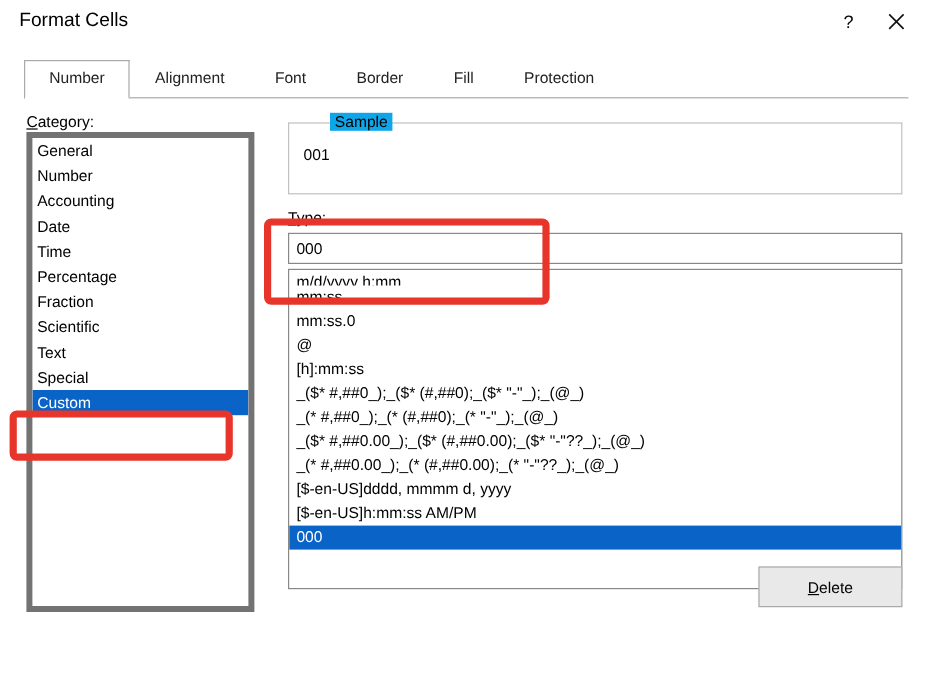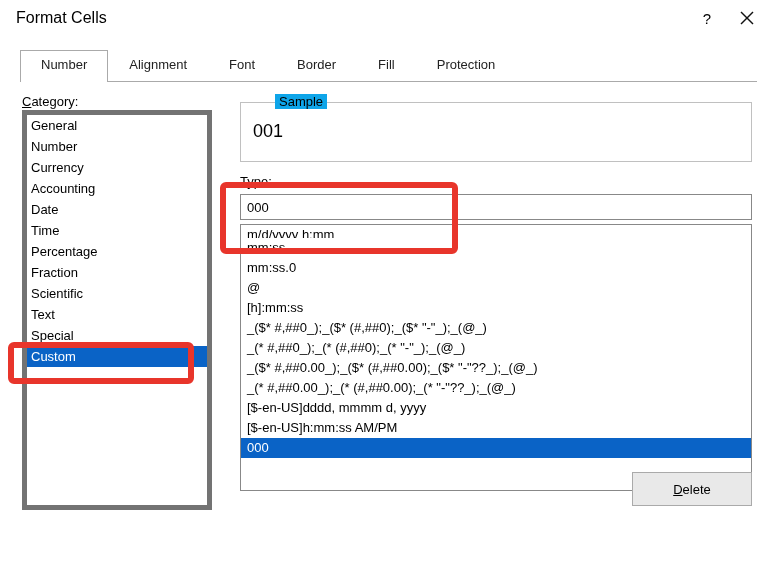--- a/index.html
+++ b/index.html
@@ -100,21 +100,21 @@
   }
   .sample-group .legend {
     position: absolute;
     top: -9px; left: 10px;
     background: #0ea5e9; padding: 0 4px;
     font-size: 13px;
     margin-left: 24px;
   }
   .sample-value {
     padding: 18px 12px 0 12px;
-    font-size: 18px;
+    font-size: 13px;
   }
   .type-label {
     position: absolute;
     left: 240px; top: 92px;
     font-size: 13px;
   }
   .type-input {
     position: absolute;
     left: 240px; top: 112px;
     width: 512px; height: 26px;
@@ -194,21 +194,20 @@
   <div class="tab">Fill</div>
   <div class="tab">Protection</div>
 </div>
 
 <div class="body">
   <div class="category-label underline-first">Category:</div>
 
   <div class="category-box">
     <div class="category-item">General</div>
     <div class="category-item">Number</div>
-    <div class="category-item">Currency</div>
     <div class="category-item">Accounting</div>
     <div class="category-item">Date</div>
     <div class="category-item">Time</div>
     <div class="category-item">Percentage</div>
     <div class="category-item">Fraction</div>
     <div class="category-item">Scientific</div>
     <div class="category-item">Text</div>
     <div class="category-item">Special</div>
     <div class="category-item selected">Custom</div>
   </div>

